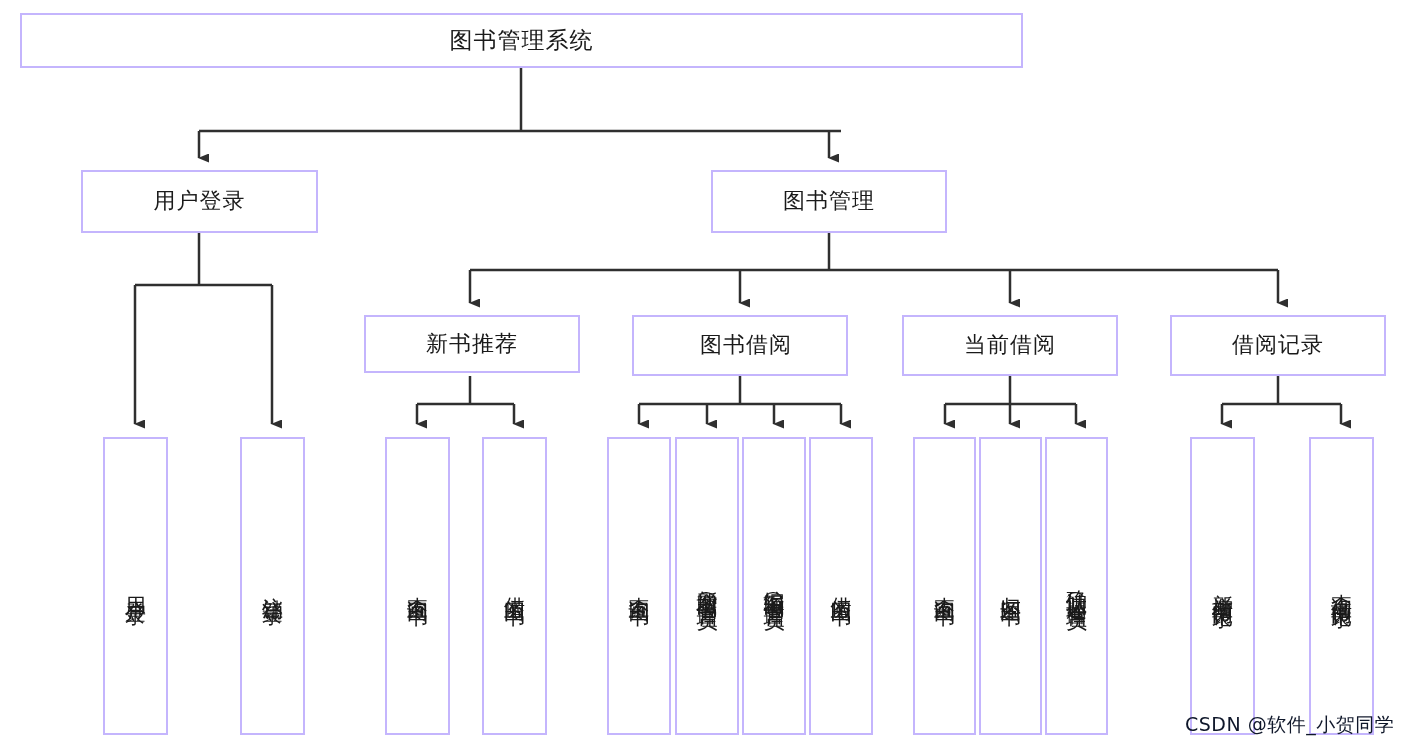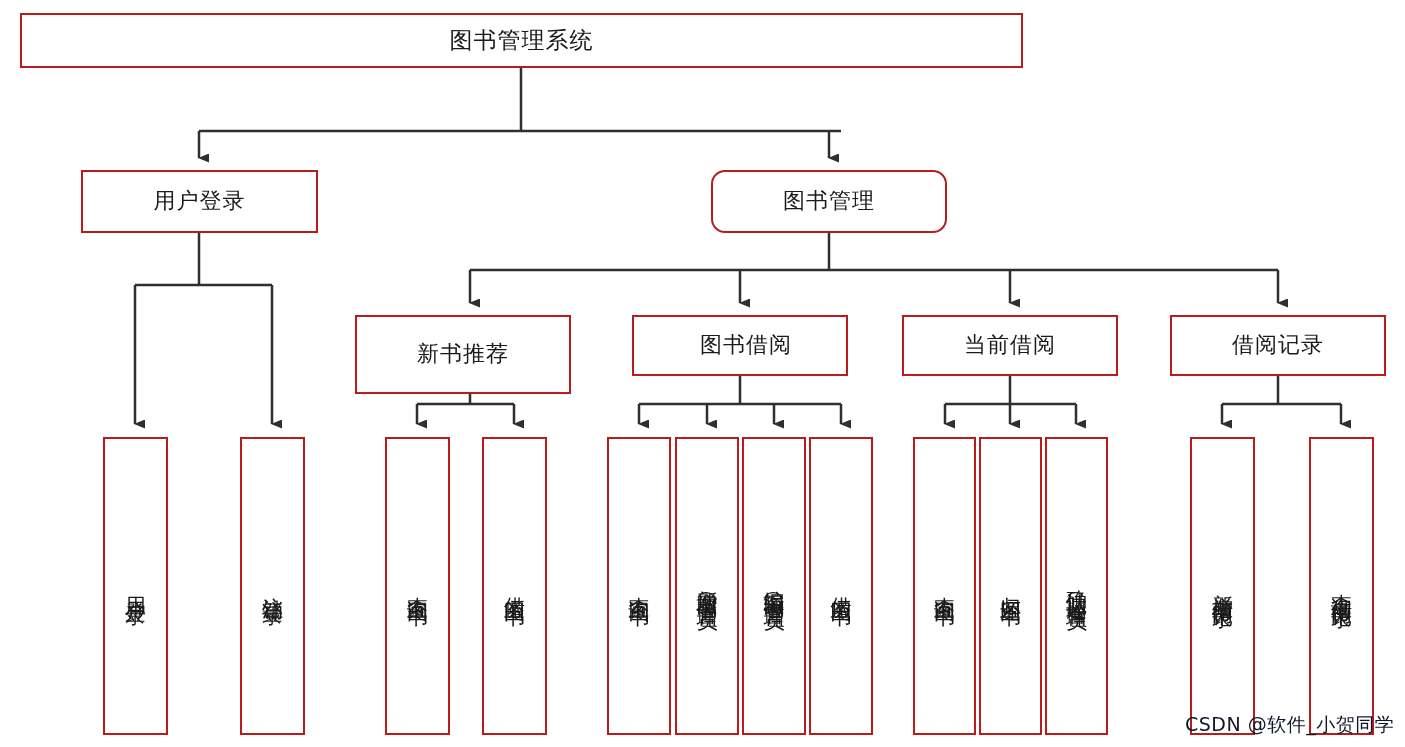--- a/index.html
+++ b/index.html
@@ -23,21 +23,21 @@
     left: 0;
     top: 0;
     width: 1405px;
     height: 747px;
     pointer-events: none;
   }
   .node {
     position: absolute;
     box-sizing: border-box;
     background: #ffffff;
-    border: 2px solid #b91c1c;
+    border: 2px solid #c4b5fd;
     display: flex;
     align-items: center;
     justify-content: center;
     color: #1a1a1a;
     z-index: 2;
   }
   .node.h {
     font-size: 22px;
     line-height: 1.2;
     letter-spacing: 1px;
@@ -120,23 +120,23 @@
       <path d="M1222,404 L1341,404"></path>
       <path d="M1222,404 L1222,424" marker-end="url(#arrow)"></path>
       <path d="M1341,404 L1341,424" marker-end="url(#arrow)"></path>
     </g>
   </svg>
 
   <div class="node h root" style="left:20px;top:13px;width:1003px;height:55px;">图书管理系统</div>
 
   <div class="node h" style="left:81px;top:170px;width:237px;height:63px;">用户登录</div>
 
-  <div class="node h" style="left:711px;top:170px;width:236px;height:63px;border-radius:14px;">图书管理</div>
+  <div class="node h" style="left:711px;top:170px;width:236px;height:63px;">图书管理</div>
 
-  <div class="node h" style="left:355px;top:315px;width:216px;height:79px;">新书推荐</div>
+  <div class="node h" style="left:364px;top:315px;width:216px;height:58px;">新书推荐</div>
 
   <div class="node h" style="left:632px;top:315px;width:216px;height:61px;padding-left:12px;">图书借阅</div>
 
   <div class="node h" style="left:1170px;top:315px;width:216px;height:61px;">借阅记录</div>
 
   <div class="node h" style="left:902px;top:315px;width:216px;height:61px;">当前借阅</div>
 
   <div class="node v" style="left:103px;top:437px;width:65px;height:298px;">
     <span class="vtext">用户登录</span>
   </div>

